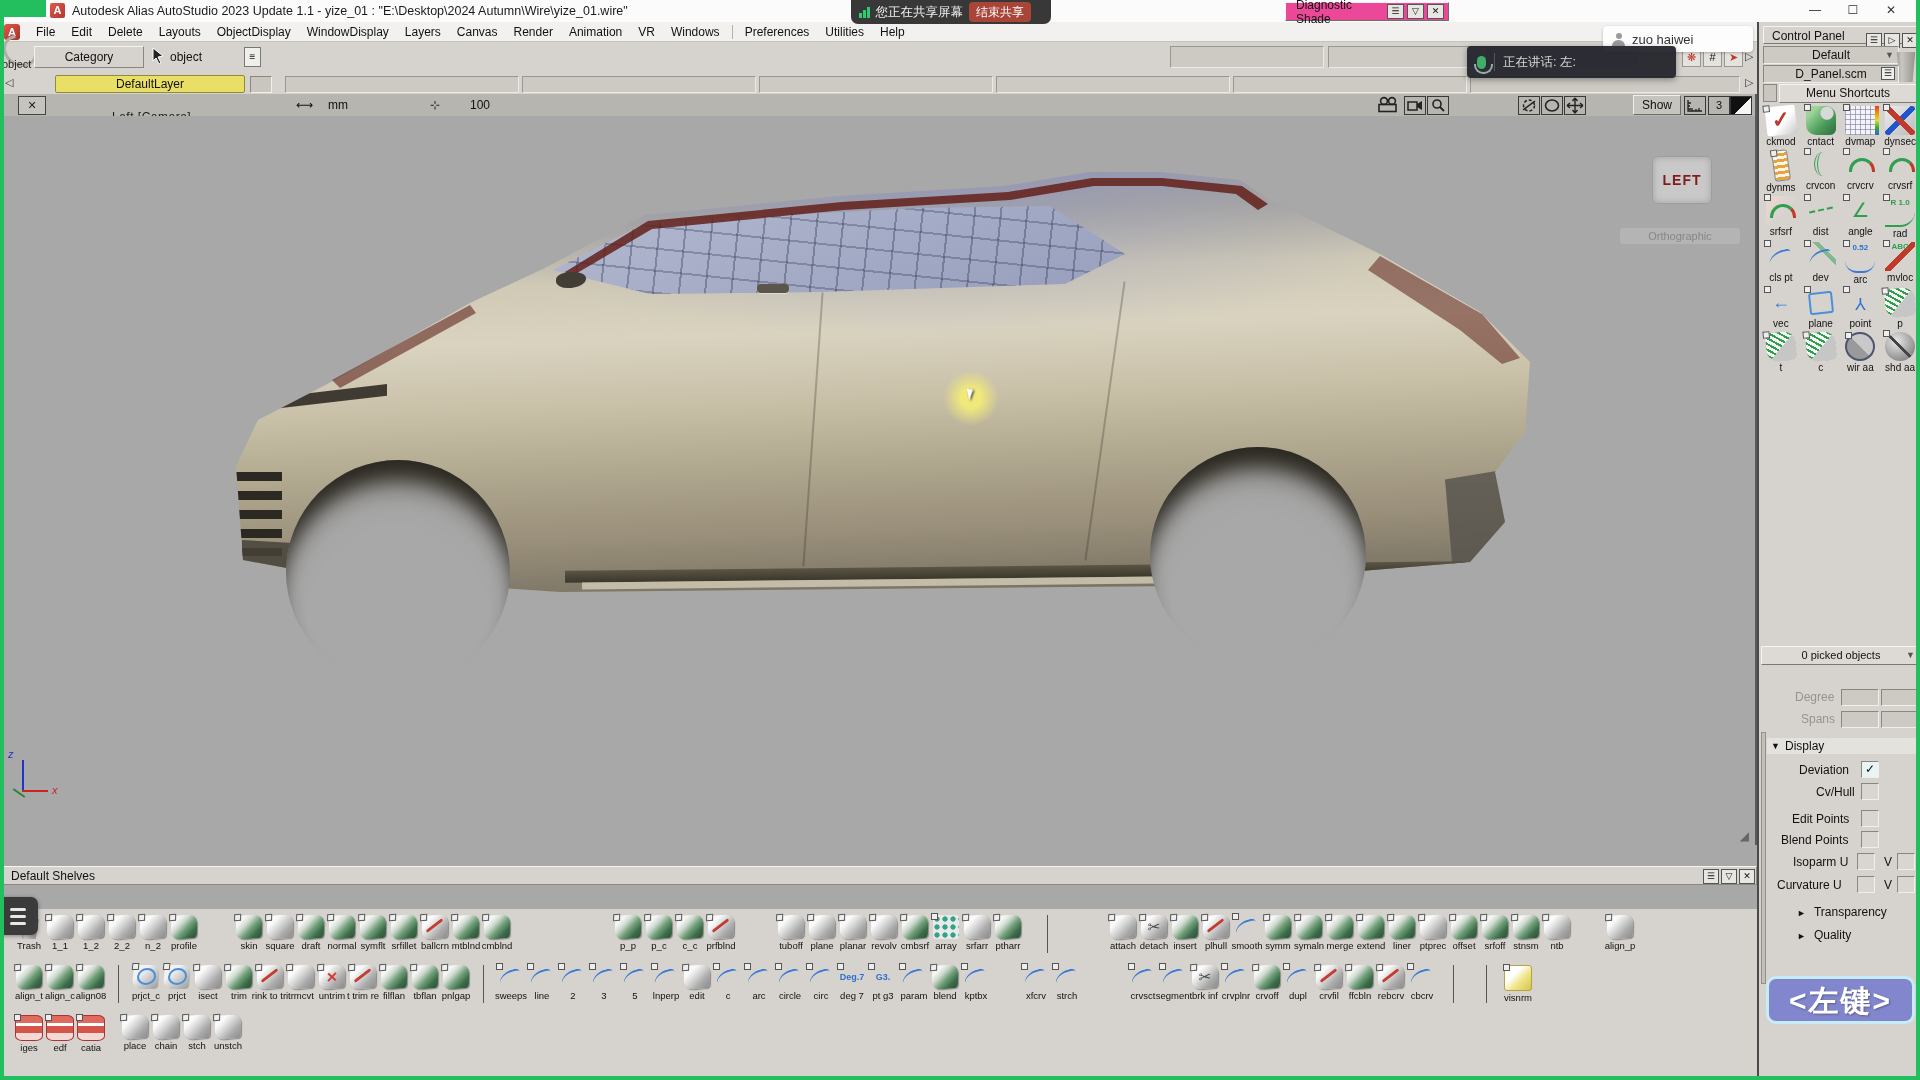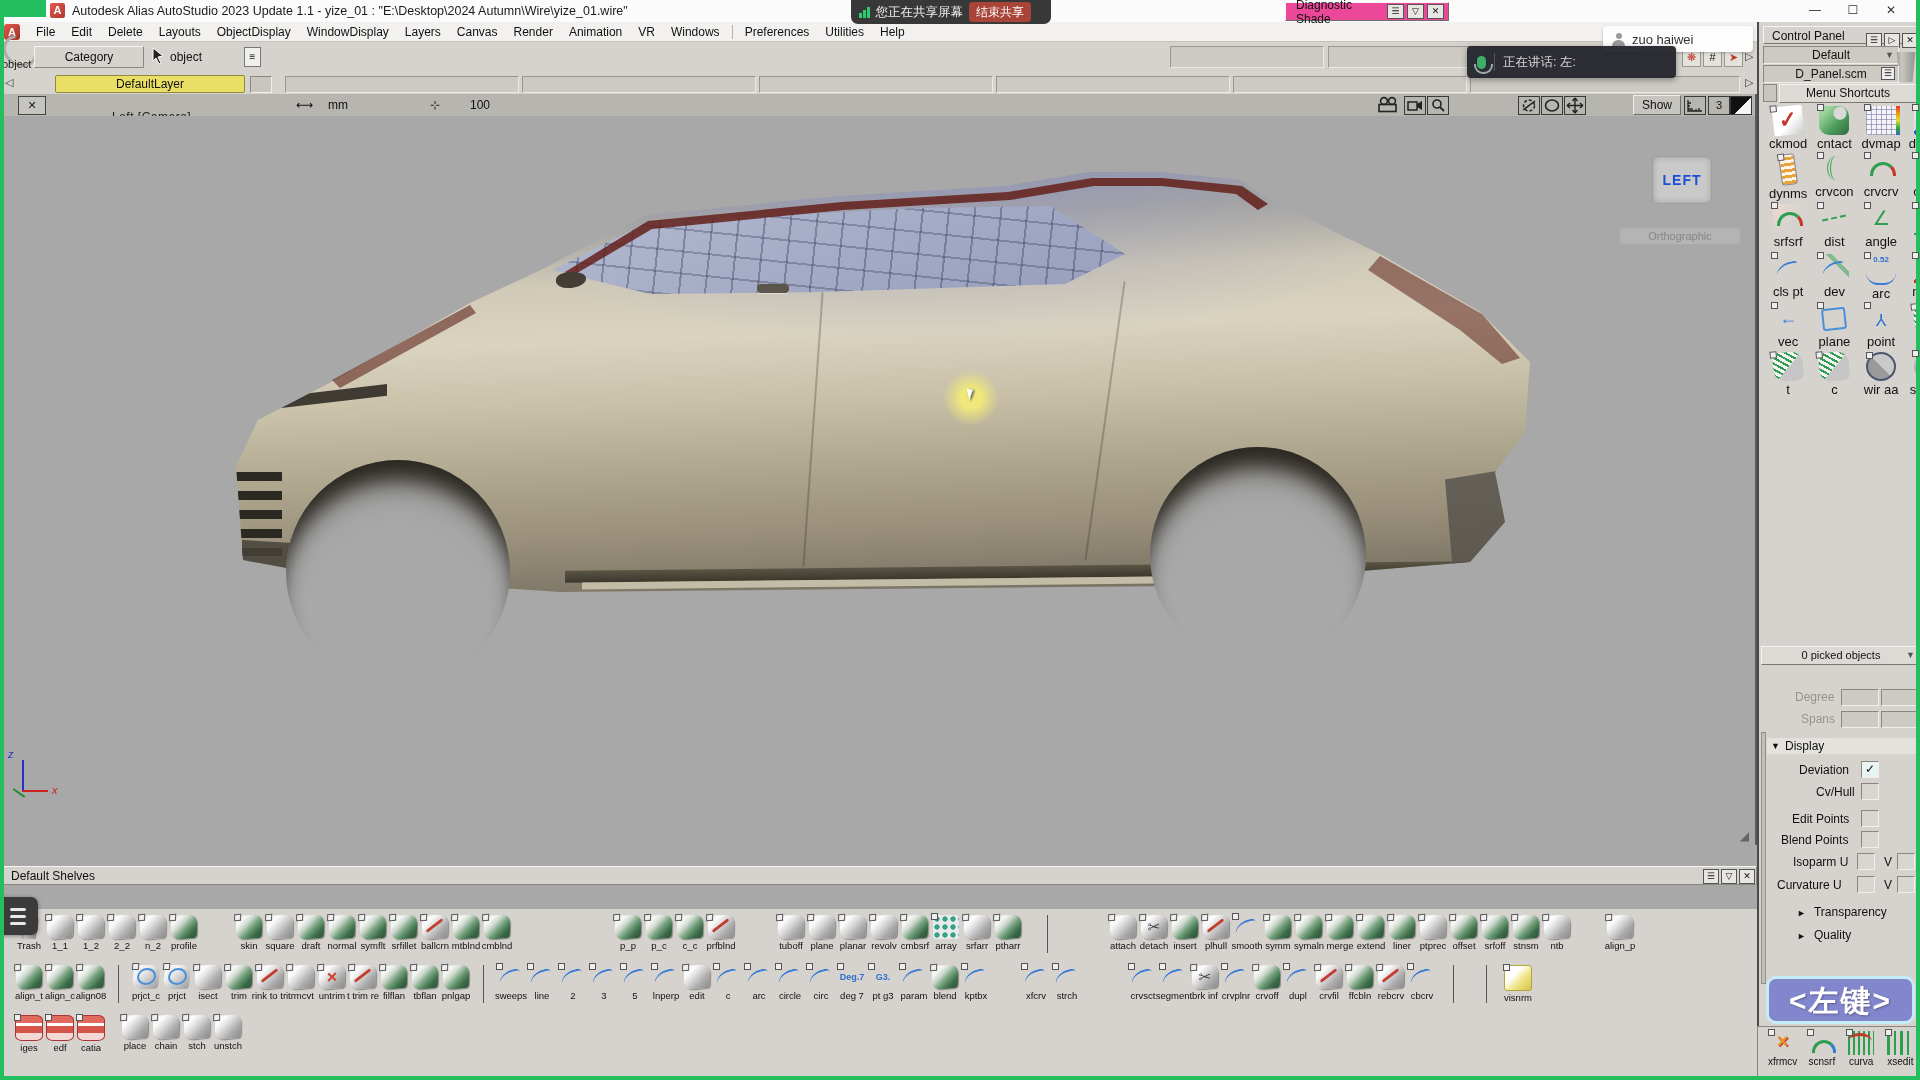--- a/index.html
+++ b/index.html
@@ -40,21 +40,21 @@
   #vp-cam-label{left:112px;top:16px;font-size:12px;letter-spacing:.5px;color:#1d1d1d;}
   #vp-units-arrow{left:296px;top:4px;font-size:12px;}
   #vp-units{left:328px;top:4px;font-size:12px;}
   #vp-zoom-ico{left:430px;top:4px;font-size:12px;color:#222;}
   #vp-zoom{left:470px;top:4px;font-size:12px;}
   .vh-box{top:2px;width:20px;height:17px;border:1px solid #3a3a3a;background:#b7b5af;text-align:center;}
   #show-btn{left:1633px;top:1px;width:46px;height:18px;background:#c6c4be;border:1px solid;border-color:#f0efec #6f6d68 #6f6d68 #f0efec;font-size:12px;text-align:center;line-height:18px;}
   #corner-swatch{left:1730px;top:2px;width:20px;height:17px;background:linear-gradient(135deg,#111 55%,#f5f5f5 55%);border:1px solid #333;}
   #vp-canvas{position:absolute;left:0;top:22px;width:1755px;height:729px;background:#a8a8a8;overflow:hidden;}
   
-  #left-box{left:1652px;top:40px;width:58px;height:46px;background:#c9c9c9;border:1px solid #9e9e9e;border-radius:6px;box-shadow:inset 0 0 6px rgba(120,120,120,.5);color:#1d4ed8;font-size:14px;font-weight:bold;text-align:center;line-height:46px;letter-spacing:1px;}
+  #left-box{left:1652px;top:40px;width:58px;height:46px;background:#c9c9c9;border:1px solid #9e9e9e;border-radius:6px;box-shadow:inset 0 0 6px rgba(120,120,120,.5);color:#7f1d1d;font-size:14px;font-weight:bold;text-align:center;line-height:46px;letter-spacing:1px;}
   #ortho-pill{left:1620px;top:112px;width:120px;height:16px;background:#b4b4b4;border-radius:3px;color:#878787;font-size:11px;text-align:center;line-height:16px;}
   
   #axis{left:8px;top:632px;width:60px;height:70px;}
   #axis .zlab{position:absolute;left:0;top:0;color:#2233cc;font-size:11px;font-style:italic;}
   #axis .zline{position:absolute;left:14px;top:12px;width:2px;height:30px;background:#2233cc;}
   #axis .xline{position:absolute;left:14px;top:42px;width:26px;height:2px;background:#cc2222;}
   #axis .xlab{position:absolute;left:44px;top:36px;color:#cc2222;font-size:11px;font-style:italic;}
   #axis .yline{position:absolute;left:4px;top:44px;width:14px;height:2px;background:#22882a;transform:rotate(35deg);}
   #vp-grip{right:6px;bottom:2px;color:#666;font-size:12px;}
   
@@ -95,21 +95,21 @@
   
   #cpanel{left:1757px;top:22px;width:163px;height:1058px;background:#d6d3ce;border-left:2px solid #4a4a4a;box-sizing:border-box;}
   #cp-title{left:4px;top:4px;width:155px;height:18px;background:#d6d3ce;border:1px solid;border-color:#f5f4f2 #7b7870 #7b7870 #f5f4f2;font-size:12px;line-height:18px;padding-left:8px;box-sizing:border-box;}
   .cp-tbico{top:6px;width:14px;height:13px;border:1px solid #555;background:#e8e6e2;font-size:9px;text-align:center;line-height:12px;}
   .cp-row{left:4px;width:134px;height:16px;background:#cdcac4;border:1px solid;border-color:#8a877f #f0efec #f0efec #8a877f;font-size:12px;text-align:center;line-height:16px;}
   #cp-trash{left:136px;top:26px;width:22px;height:34px;background:linear-gradient(90deg,#8f8d88,#c9c7c2 30%,#8f8d88);clip-path:polygon(8% 12%,92% 12%,80% 100%,20% 100%);}
   #cp-trash::before{content:'';position:absolute;left:4px;top:-3px;width:14px;height:4px;border:1px solid #777;border-radius:3px;background:#b5b3ae;}
   #cp-shortcut-tab{left:4px;top:62px;width:12px;height:16px;background:#c9c6c0;border:1px solid #8a877f;}
   #cp-menu-shortcuts{left:20px;top:62px;width:136px;height:17px;background:#dddad5;border:1px solid;border-color:#f5f4f2 #7b7870 #7b7870 #f5f4f2;font-size:12px;text-align:center;line-height:17px;}
   #cp-grid{left:2px;top:84px;width:159px;display:grid;grid-template-columns:repeat(4,1fr);row-gap:3px;}
-  .cpcell{display:flex;flex-direction:column;align-items:center;font-size:13px;margin-left:8px;}
+  .cpcell{display:flex;flex-direction:column;align-items:center;font-size:10px;}
   .cpi{width:30px;height:29px;position:relative;}
   .cpi::before{content:'';position:absolute;left:-2px;top:-2px;width:5px;height:5px;border:1px solid #555;background:#eee;z-index:2;}
   .cplab{margin-top:1px;white-space:nowrap;}
   .cp-chk{background:linear-gradient(135deg,#fff 55%,#c9c9c9);border-radius:2px;transform:rotate(-6deg);}
   .cp-chk::after{content:'✓';position:absolute;inset:0;color:#c0392b;font-size:22px;font-weight:bold;line-height:28px;text-align:center;}
   .cp-grn{background:radial-gradient(circle at 70% 25%,#d9d9d9 0 6px,rgba(0,0,0,0) 7px),linear-gradient(135deg,#9ed49b 20%,#4d9e5c 60%,#2e6b3e);border-radius:4px 10px 6px 10px;}
   .cp-map{background:repeating-linear-gradient(0deg,rgba(120,120,165,.6) 0 1px,rgba(0,0,0,0) 1px 5px),repeating-linear-gradient(90deg,rgba(120,120,165,.6) 0 1px,rgba(0,0,0,0) 1px 5px),#f3f3f8;border-radius:3px;}
   .cp-map::after{content:'';position:absolute;right:-4px;top:0;width:4px;height:100%;background:linear-gradient(#e33,#e90,#dd3,#3a3,#36c);}
   .cp-axs{background:linear-gradient(45deg,rgba(0,0,0,0) 44%,#c0392b 44% 56%,rgba(0,0,0,0) 56%),linear-gradient(-45deg,rgba(0,0,0,0) 44%,#2255cc 44% 56%,rgba(0,0,0,0) 56%),linear-gradient(135deg,#eee,#bbb);border-radius:3px;}
   .cp-rul{width:14px!important;margin:0 8px;background:repeating-linear-gradient(0deg,#e8a33d 0 3px,#fdf6e8 3px 6px);border:1px solid #888;border-radius:3px;transform:rotate(-8deg);}
@@ -923,35 +923,17 @@
     <span id="mic"></span>
     <span id="voice-sep"></span>
     <span id="voice-text">正在讲话: 左:</span>
   </div>
   <div class="abs" id="hamburger">
     <i style="top:11px;"></i>
       <i style="top:18px;"></i>
       <i style="top:25px;"></i>
   </div>
   <div class="abs" id="key-hint">&lt;左键&gt;</div>
-  <div class="abs" id="corner-tools">
-      <div class="ct">
-        <div class="ic or"></div>
-        <div class="shl">xfrmcv</div>
-      </div>
-      <div class="ct">
-        <div class="ic ga2"></div>
-        <div class="shl">scnsrf</div>
-      </div>
-      <div class="ct">
-        <div class="ic cb"></div>
-        <div class="shl">curva</div>
-      </div>
-      <div class="ct">
-        <div class="ic wv"></div>
-        <div class="shl">xsedit</div>
-      </div>
-    </div>
 
   <div class="abs gborder" id="gb-left"></div>
   <div class="abs gborder" id="gb-right"></div>
   <div class="abs gborder" id="gb-bottom"></div>
 </div>
 
 </body></html>

